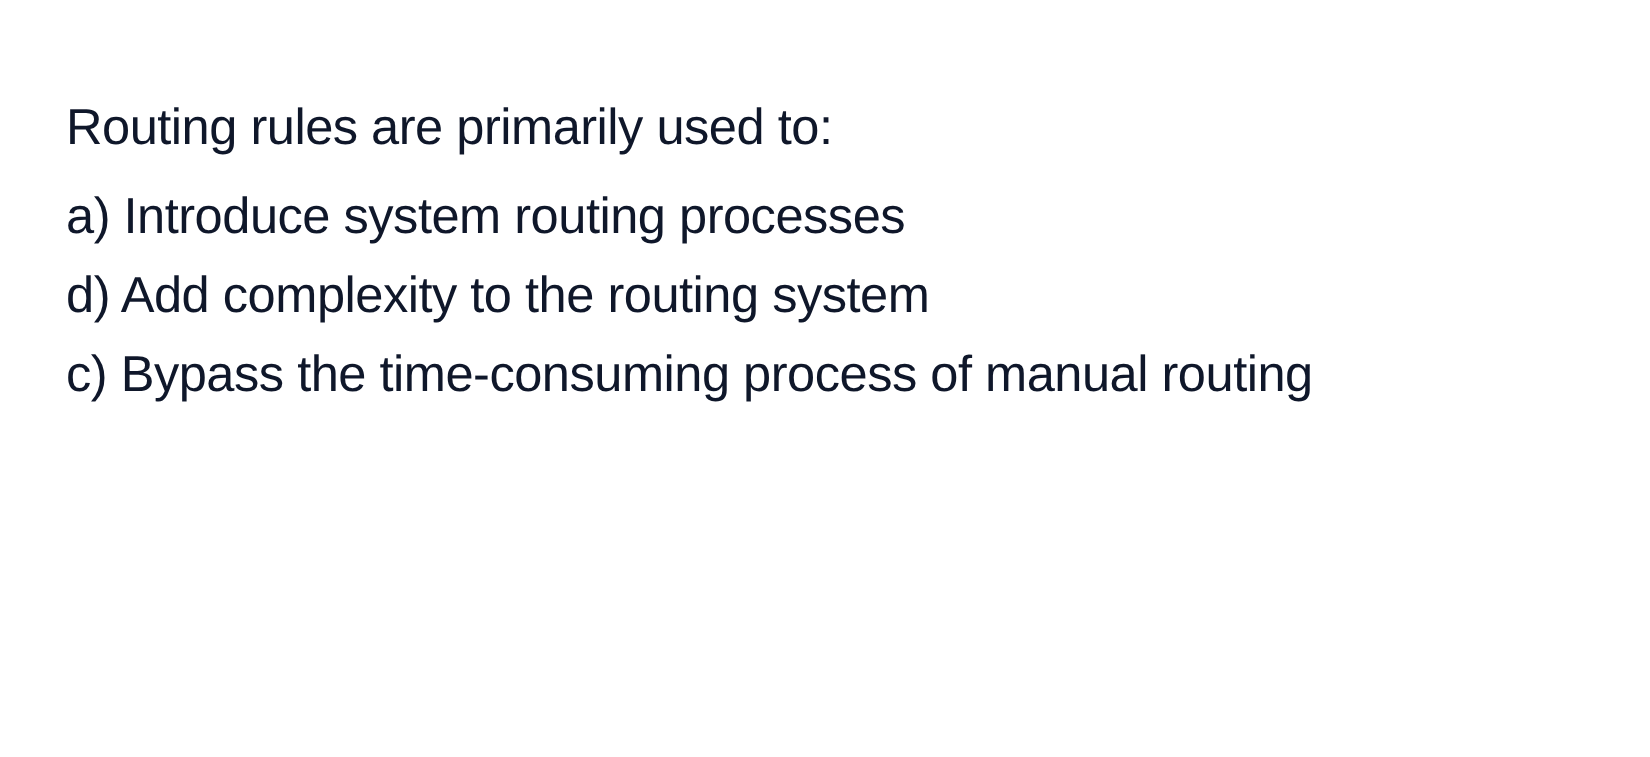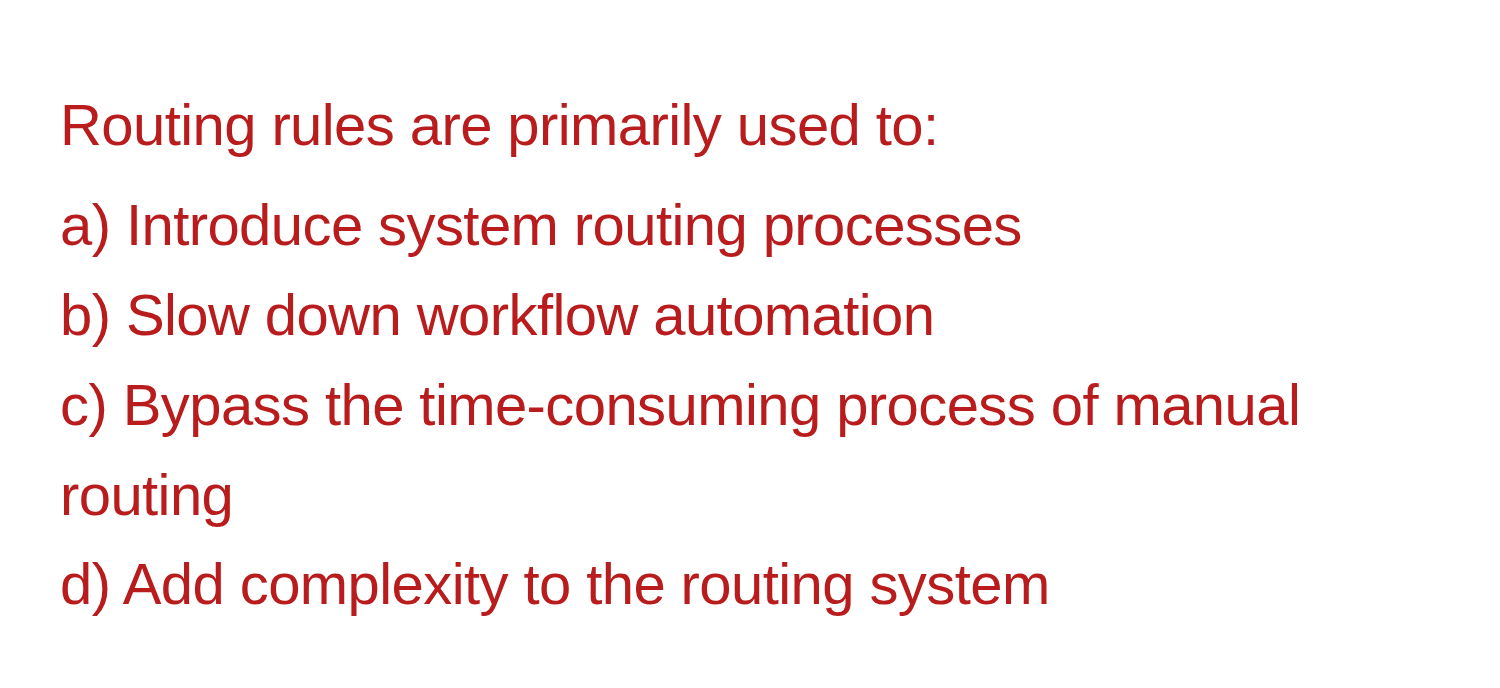--- a/index.html
+++ b/index.html
@@ -8,34 +8,33 @@
       box-sizing: border-box;
     }
     body {
       width: 1500px;
       height: 688px;
       background: #ffffff;
       font-family: -apple-system, BlinkMacSystemFont, "Segoe UI", "Helvetica Neue", Arial, sans-serif;
       padding: 80px 60px;
     }
     .question-block {
-      color: #b91c1c;
-      font-size: 58px;
+      color: #0f172a;
+      font-size: 46px;
       line-height: 1.55;
       letter-spacing: -0.01em;
     }
     .question-stem {
       margin-bottom: 10px;
     }
     .option {
       display: block;
     }
   </style>
 </head>
 <body>
 
 <div class="question-block">
   <div class="question-stem">Routing rules are primarily used to:</div>
   <div class="option">a) Introduce system routing processes</div>
-  <div class="option">b) Slow down workflow automation</div>
+  <div class="option">d) Add complexity to the routing system</div>
   <div class="option">c) Bypass the time-consuming process of manual routing</div>
-  <div class="option">d) Add complexity to the routing system</div>
 </div>
 
 </body></html>

